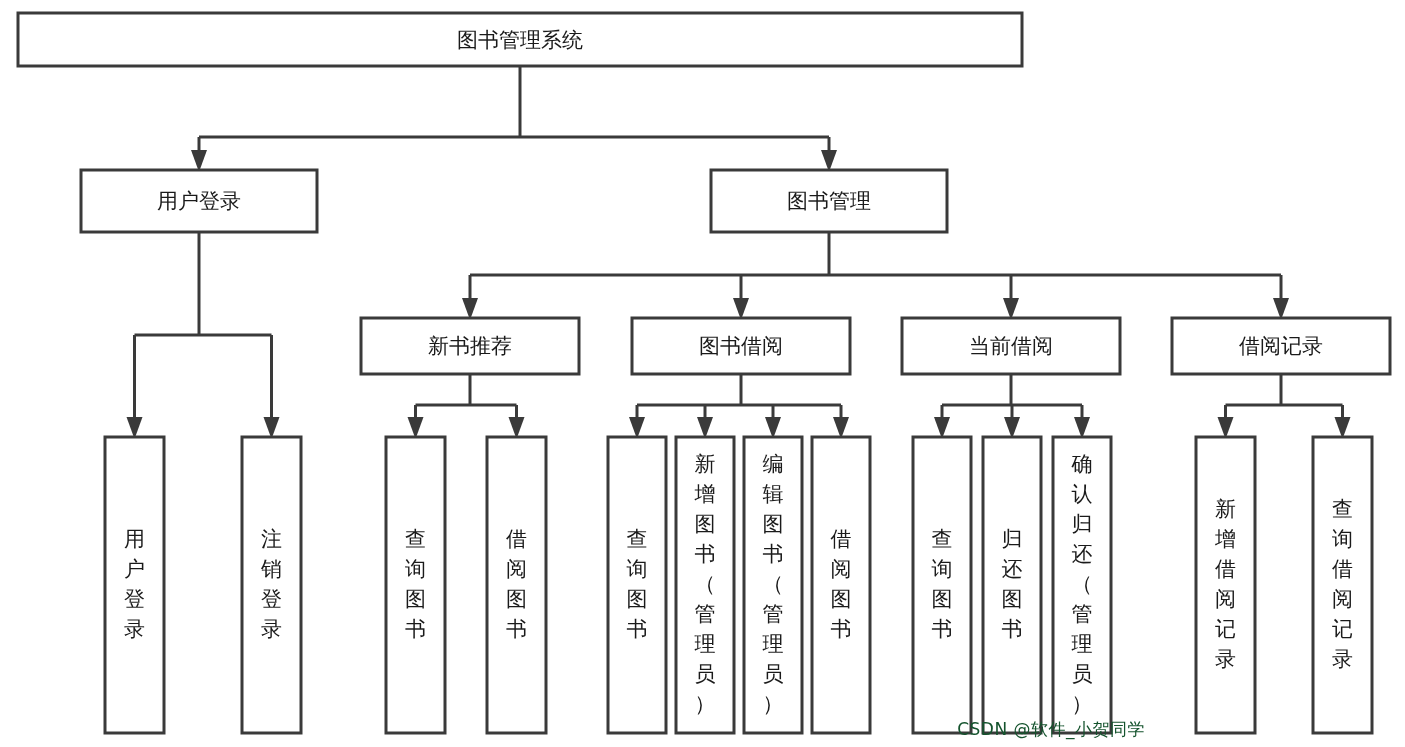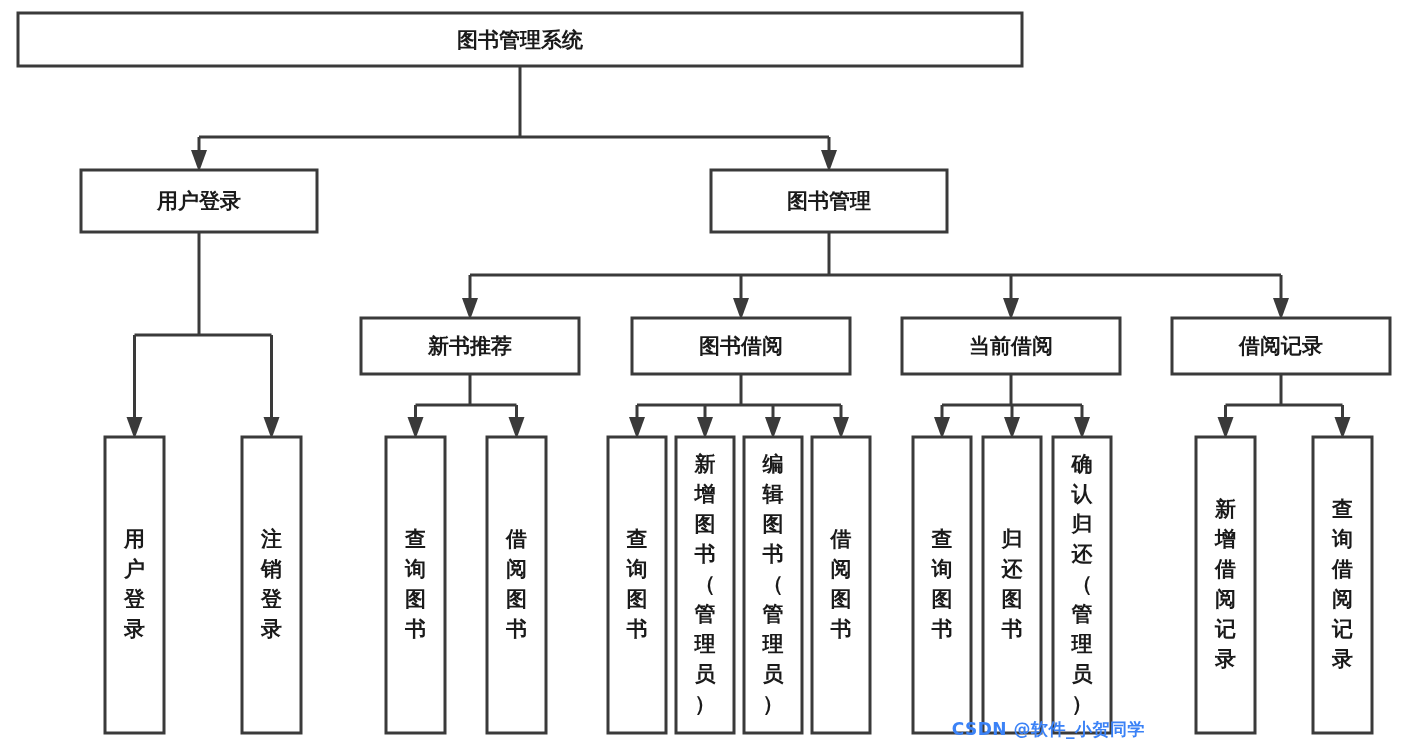--- a/index.html
+++ b/index.html
@@ -12,21 +12,20 @@
     width: 1405px;
     height: 747px;
     overflow: hidden;
     font-family: "DejaVu Sans", "Liberation Sans", sans-serif;
   }
   #diagram-root {
     position: relative;
     width: 1155px;
     height: 747px;
     background: #ffffff;
-    font-weight: bold;
   }
   svg.diagram-canvas {
     position: absolute;
     left: 0;
     top: 0;
     width: 1405px;
     height: 747px;
     display: block;
   }
   .node-box {
@@ -54,21 +53,21 @@
     text-anchor: middle;
     dominant-baseline: middle;
   }
   .node-label.vertical-label {
     font-size: 21px;
   }
   .watermark-text {
     position: absolute;
     right: 10px;
     bottom: 6px;
-    color: #3b82f6;
+    color: #14532d;
     font-size: 17px;
     font-family: "DejaVu Sans", "Liberation Sans", sans-serif;
     letter-spacing: 0.5px;
     white-space: nowrap;
     user-select: none;
   }
 </style>
 </head>
 <body>
 

